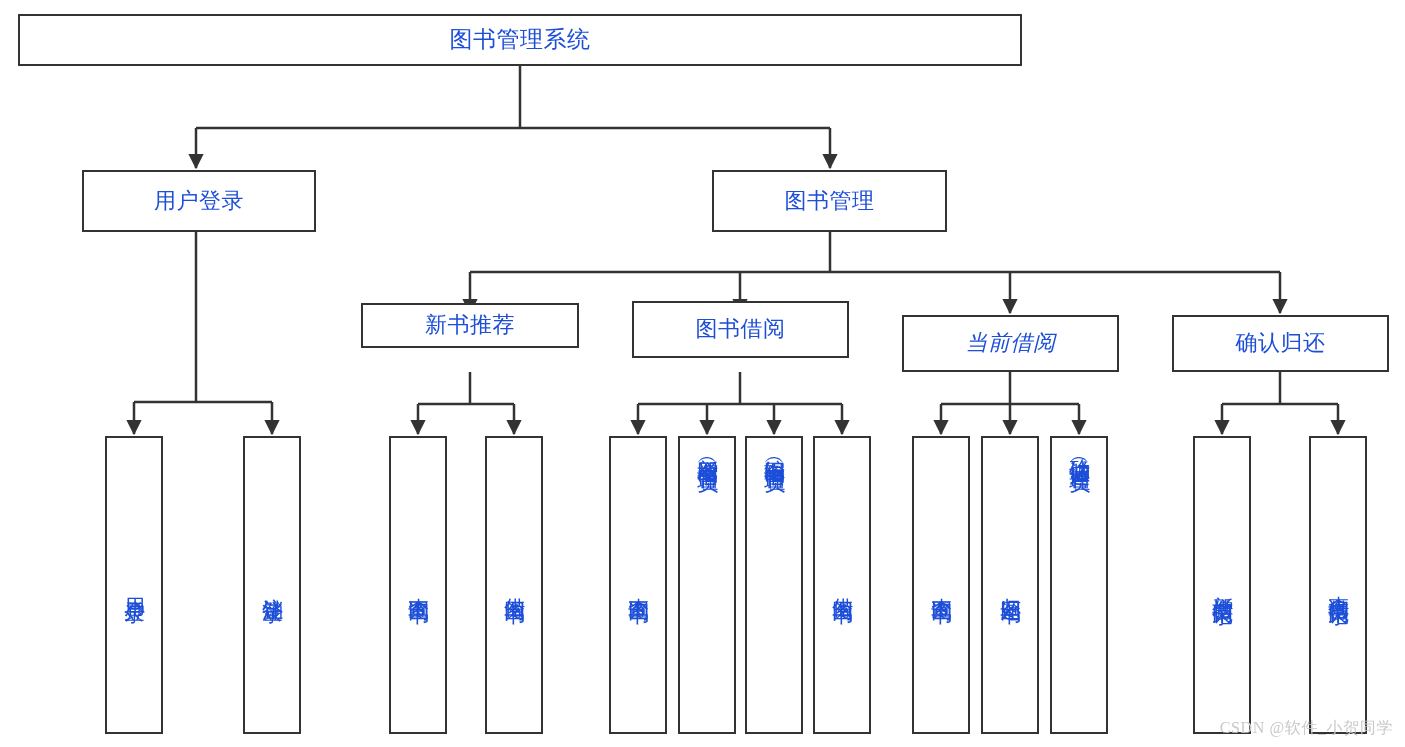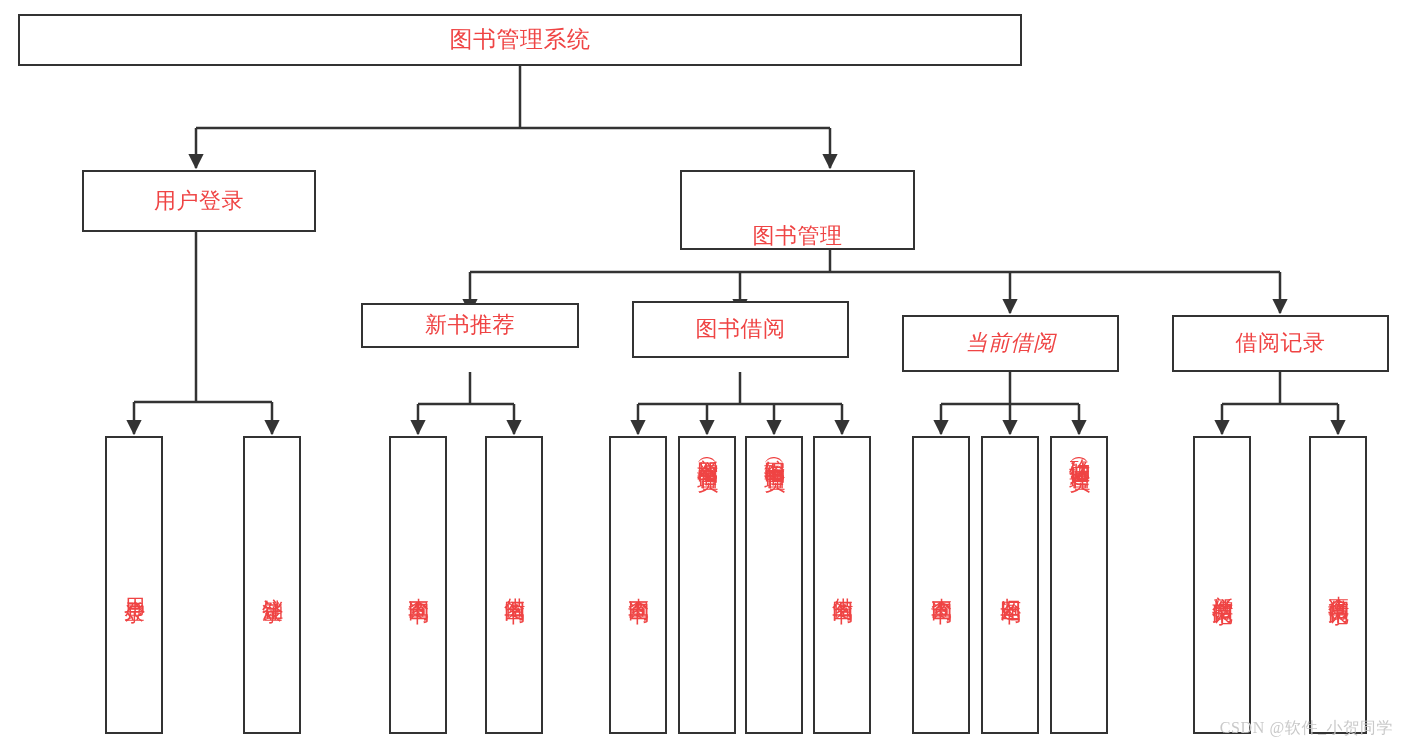--- a/index.html
+++ b/index.html
@@ -31,21 +31,21 @@
     box-sizing: border-box;
     background: #ffffff;
     border: 2.5px solid #333333;
     display: flex;
     align-items: center;
     justify-content: center;
     z-index: 2;
   }
   .node .label {
     display: block;
-    color: #ef4444;
+    color: #1d4ed8;
     letter-spacing: 0.5px;
     white-space: nowrap;
   }
   
   .node.horiz .label {
     font-size: 22px;
     line-height: 1.1;
     text-align: center;
   }
   .node.root .label {
@@ -137,35 +137,35 @@
     </g>
   </svg>
 
   <div class="node horiz root" style="left:18px; top:14px; width:1004px; height:52px;">
     <span class="label">图书管理系统</span>
   </div>
 
   <div class="node horiz" style="left:82px; top:170px; width:234px; height:62px;">
     <span class="label">用户登录</span>
   </div>
-  <div class="node horiz" style="left:680px; top:170px; width:235px; height:80px;align-items:flex-end;">
+  <div class="node horiz" style="left:712px; top:170px; width:235px; height:62px;">
     <span class="label">图书管理</span>
   </div>
 
   <div class="node horiz" style="left:361px; top:303px; width:218px; height:45px;">
     <span class="label">新书推荐</span>
   </div>
   <div class="node horiz" style="left:632px; top:301px; width:217px; height:57px;">
     <span class="label">图书借阅</span>
   </div>
   <div class="node horiz" style="left:902px; top:315px; width:217px; height:57px;font-style:italic;">
     <span class="label">当前借阅</span>
   </div>
   <div class="node horiz" style="left:1172px; top:315px; width:217px; height:57px;">
-    <span class="label">借阅记录</span>
+    <span class="label">确认归还</span>
   </div>
 
   <div class="node vert center-text" style="left:105px; top:436px; width:58px; height:298px;">
     <span class="label">用户登录</span>
   </div>
   <div class="node vert center-text" style="left:243px; top:436px; width:58px; height:298px;">
     <span class="label">注销登录</span>
   </div>
 
   <div class="node vert center-text" style="left:389px; top:436px; width:58px; height:298px;">

